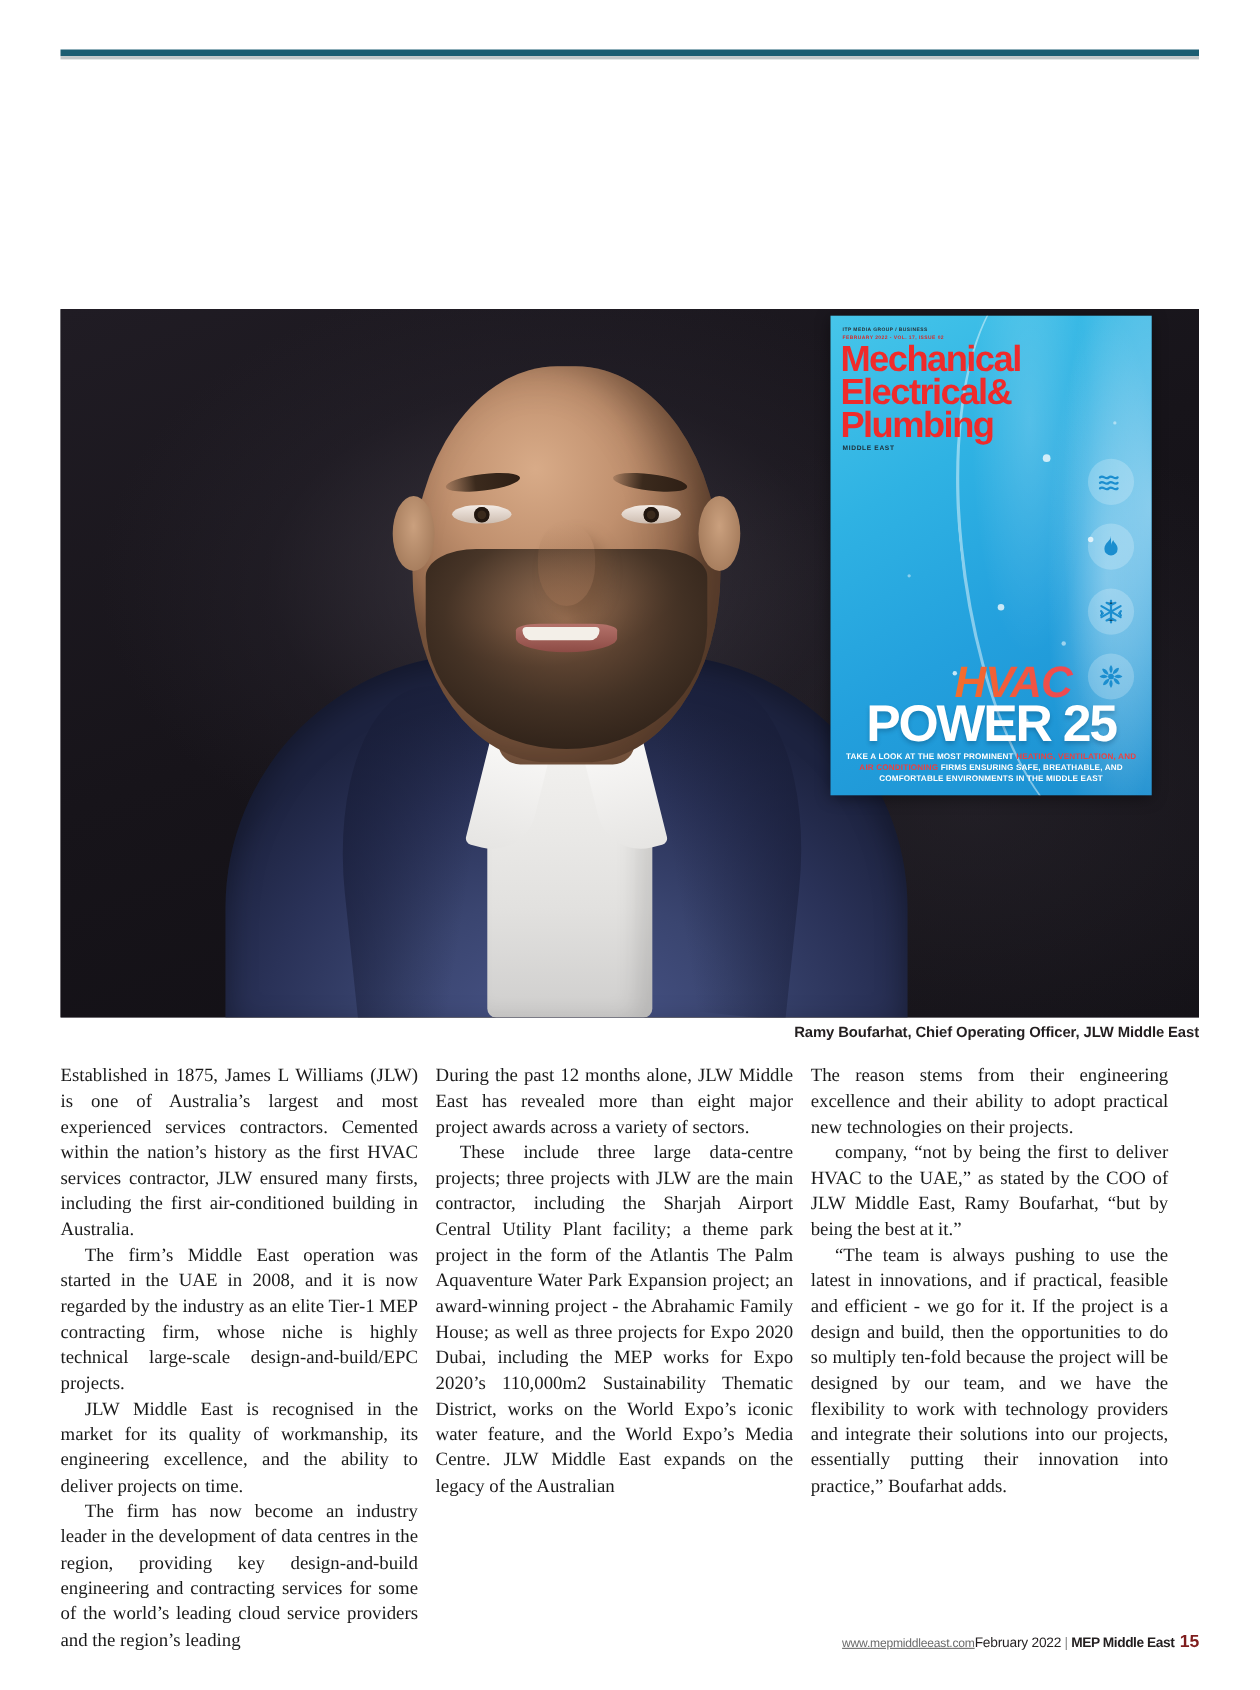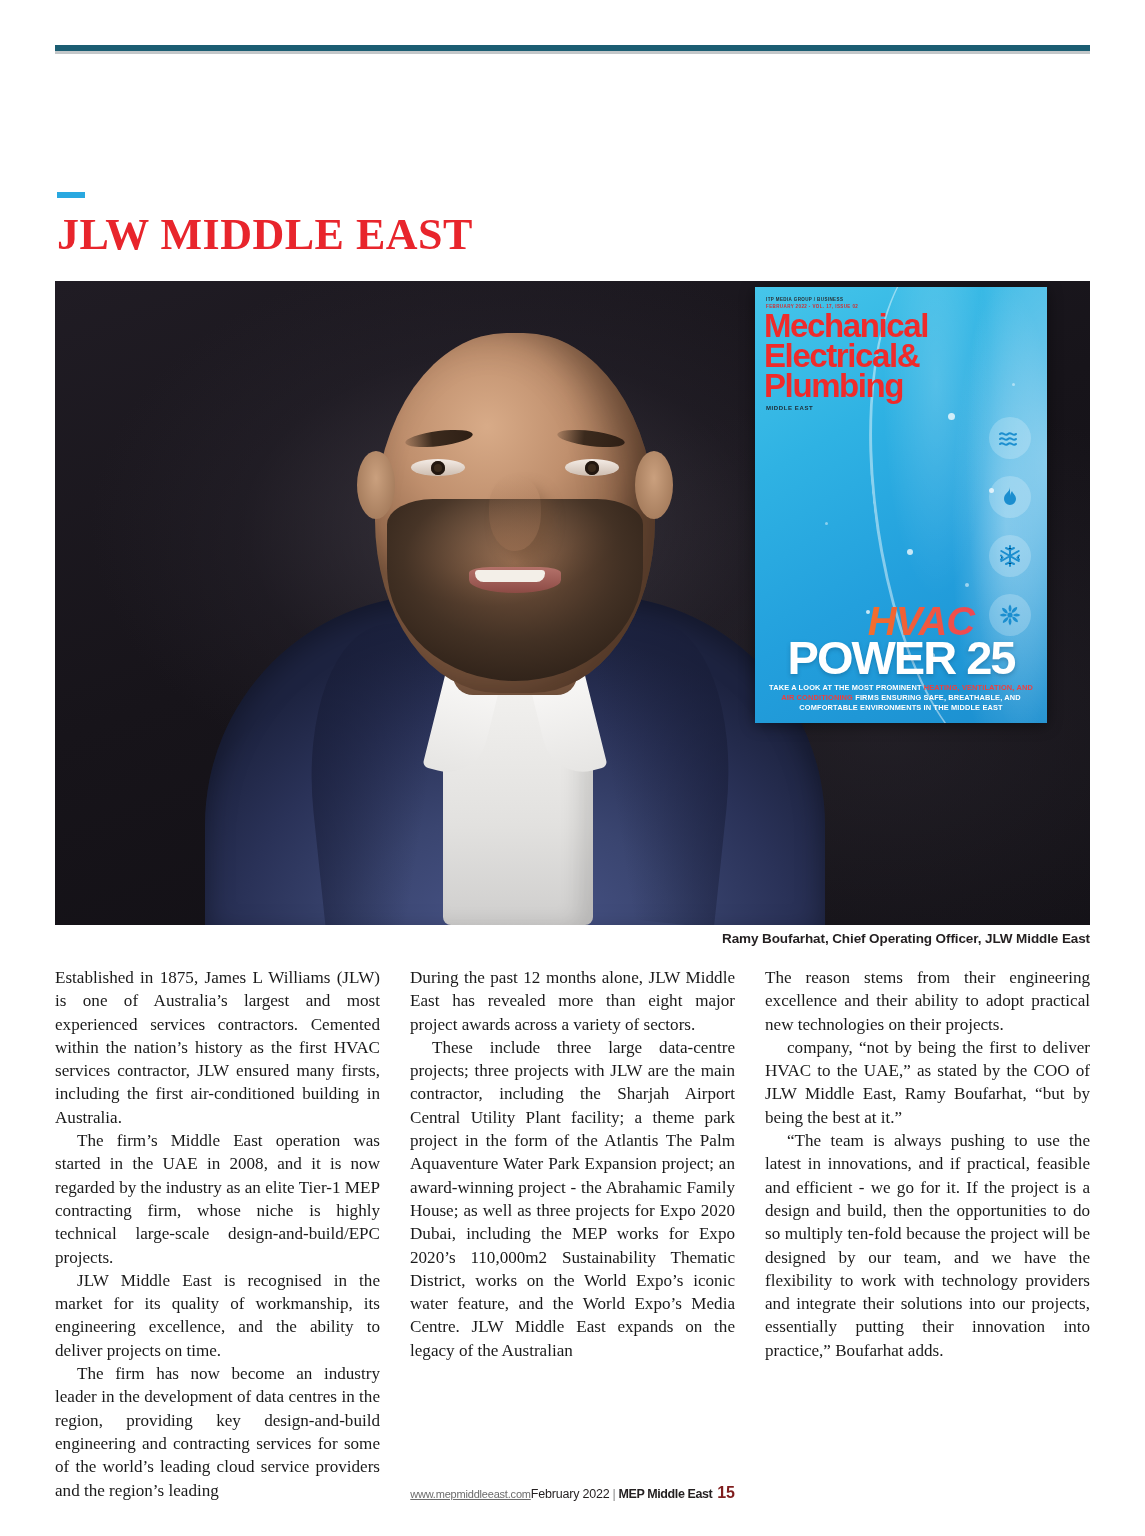--- a/index.html
+++ b/index.html
@@ -433,21 +433,21 @@
     padding-left: 40px;
   }
 
   
   .columns {
     position: absolute;
     left: 55px;
     top: 966px;
     width: 1035px;
     display: flex;
-    gap: 30px;
+    gap: 16px;
   }
   .col {
     width: 325px;
     font-family: "Liberation Serif", "DejaVu Serif", serif;
     font-size: 17.1px;
     line-height: 23.3px;
     text-align: justify;
     text-justify: inter-word;
     color: #1a1a1a;
     hyphens: none;
@@ -460,21 +460,21 @@
   }
 
   
   .footer {
     position: absolute;
     left: 55px;
     right: 55px;
     top: 1484px;
     display: flex;
     align-items: baseline;
-    justify-content: center;
+    justify-content: flex-end;
   }
   .footer-url {
     font-family: "Liberation Sans", sans-serif;
     font-size: 11px;
     color: #6b6b6b;
     letter-spacing: -0.2px;
   }
   .footer-right {
     font-family: "Liberation Sans", sans-serif;
     font-size: 12.5px;
@@ -495,24 +495,20 @@
 </head>
 <body>
 
 <div class="page">
 
   <div class="masthead">
     <div class="masthead-rule-top"></div>
     <div class="masthead-rule-bottom"></div>
   </div>
 
-  <div class="headline-block">
-    <div class="headline-dash"></div>
-    <h1 class="headline">JLW MIDDLE EAST</h1>
-  </div>
 
   <div class="photo-frame">
     <div class="photo-bg"></div>
 
     <div class="portrait">
       <div class="torso"></div>
       <div class="shirt"></div>
       <div class="collar-l"></div>
       <div class="collar-r"></div>
       <div class="neck"></div>

